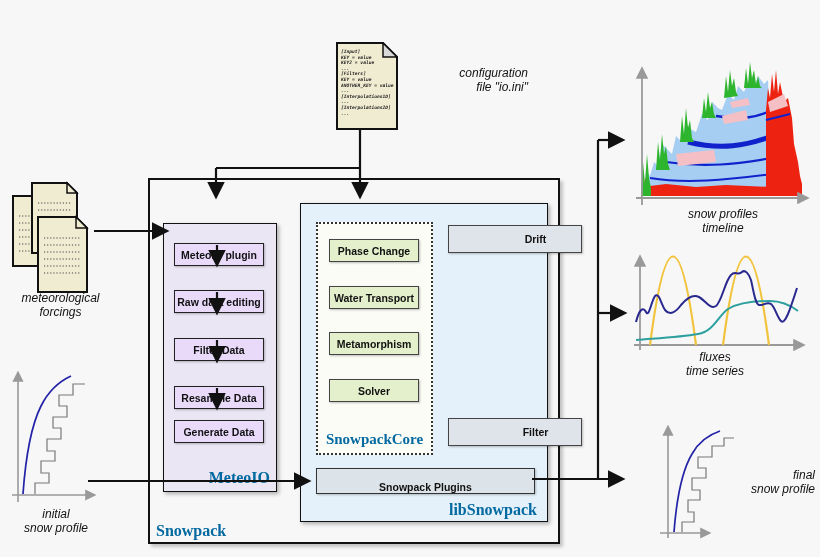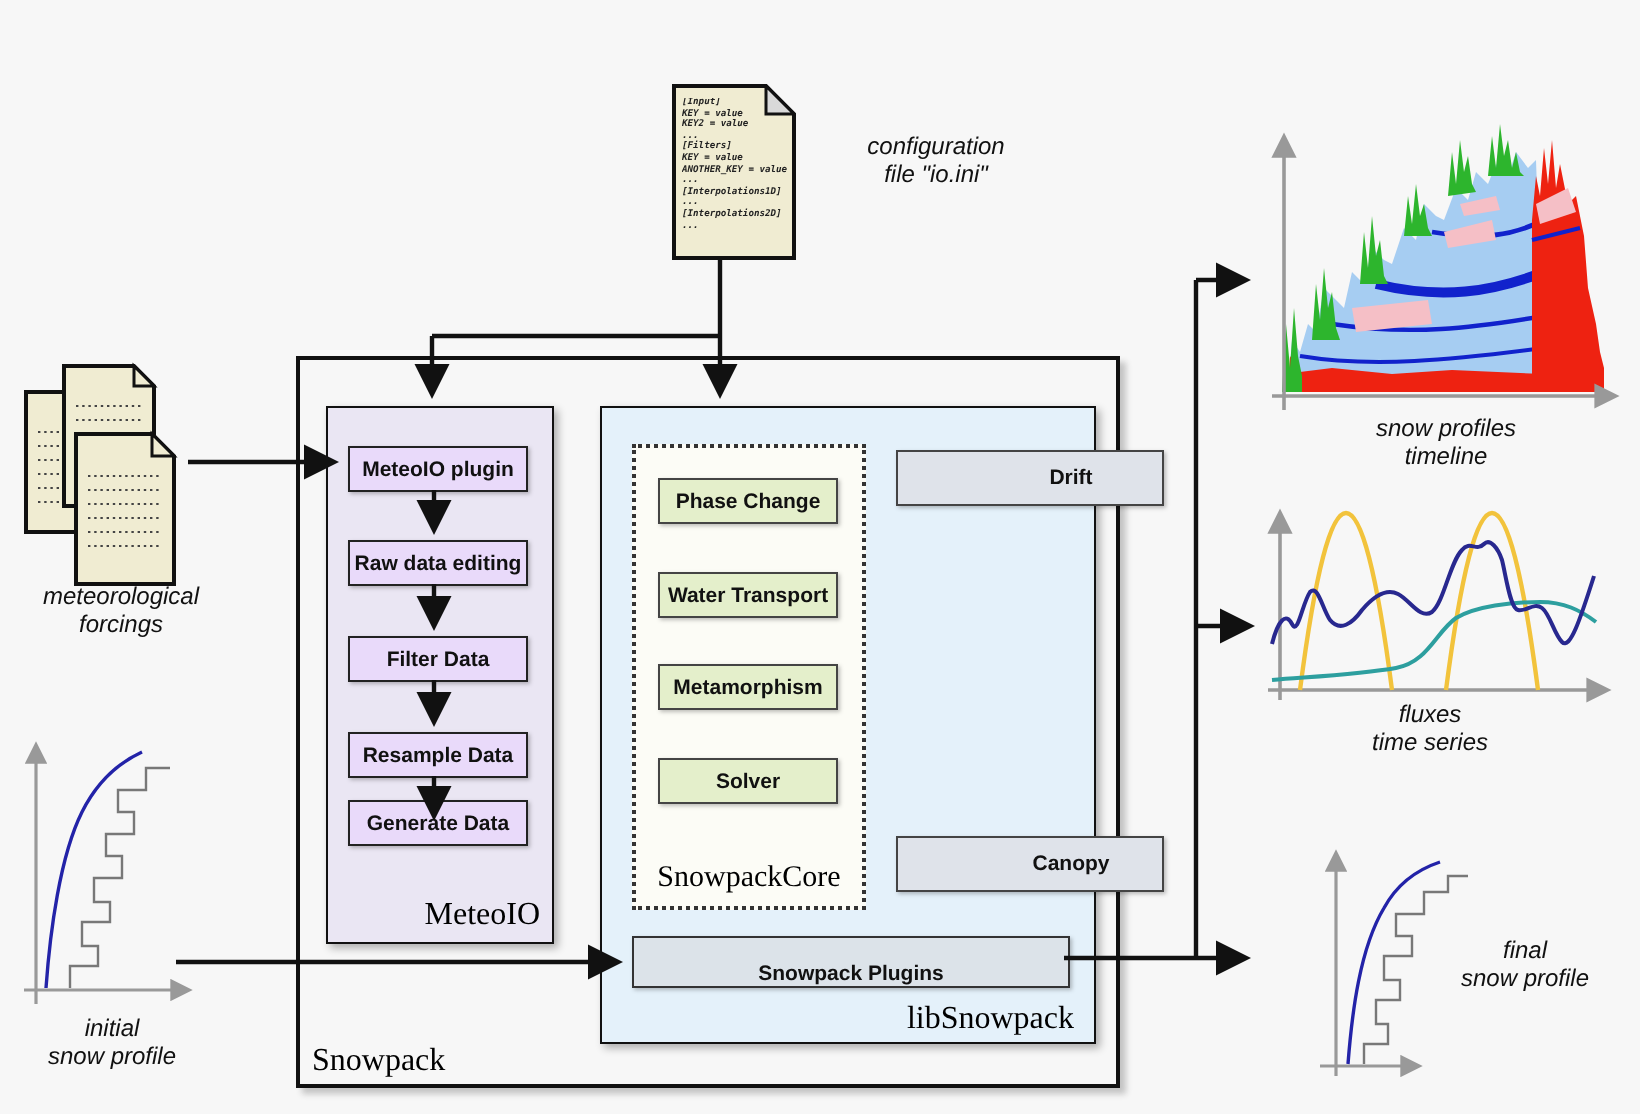--- a/index.html
+++ b/index.html
@@ -17,48 +17,48 @@
   
   .outer-box{
     border:2px solid #111;
     background:transparent;
     box-shadow:3px 3px 3px #c4c4c4;
   }
   .panel{
     border:1.6px solid #111;
     box-shadow:2px 2px 4px rgba(0,0,0,.30);
   }
-  .meteoio-panel{background:#eae6f3;}
+  .meteoio-panel{background:#eae6f3;margin-top:20px;}
   .libsnowpack-panel{background:#e4f1fa;}
   .core-box{
     border:2px dotted #333;
     background:#fcfcf6;
   }
   .node{
     display:flex;align-items:center;justify-content:center;
     border:1.3px solid #222;
     font-size:10.5px;font-weight:bold;color:#111;
     box-shadow:1px 1px 2px rgba(0,0,0,.25);
     white-space:nowrap;
   }
   .step-node{background:#e9dafa;width:88px;height:21px;}
   .core-node{background:#e4efcb;width:88px;height:21px;border-color:#444;}
   .side-node{background:#dfe3ea;width:91px;height:26px;border-color:#444;padding-left:41px;}
   .plugins-bar{background:#dce3e9;width:217px;height:24px;border-color:#333;}
   
   .serif-label{
     font-family:"Liberation Serif", serif;
-    font-weight:normal;color:#000000;
+    font-weight:bold;color:#0369a1;
     font-size:16px;
   }
   .caption{
     font-style:italic;font-size:12px;line-height:14px;color:#111;
     text-align:center;
   }
-  .caption.left{text-align:center;}
+  .caption.left{text-align:right;}
   
   .doc-text{
     position:absolute;left:5px;top:7px;width:53px;
     font-family:"DejaVu Sans Mono", monospace;
     font-style:italic;font-weight:bold;
     font-size:4.6px;line-height:5.6px;color:#222;
     white-space:nowrap;overflow:hidden;
   }
   svg{display:block;}
   .connectors{pointer-events:none;}
@@ -178,21 +178,21 @@
       <div class="abs node core-node" style="left:11px;top:155px;">
           <span>Solver</span>
         </div>
       <span class="serif-label abs" style="left:0;right:0;bottom:5px;text-align:center;font-size:15px;">SnowpackCore</span>
     </div>
 
     <div class="abs node side-node" style="left:147px;top:21px;">
         <span>Drift</span>
       </div>
     <div class="abs node side-node" style="left:147px;top:214px;">
-        <span>Canopy</span>
+        <span>Filter</span>
       </div>
 
     <div class="abs node plugins-bar" style="left:15px;top:264px;align-items:flex-end;">
         <span>Snowpack Plugins</span>
       </div>
     <span class="serif-label abs" style="right:10px;bottom:2px;text-align:right;">libSnowpack</span>
   </div>
 
   <div class="abs" style="left:3px;top:362px;">
     <svg width="105" height="145" viewBox="0 0 105 145">

